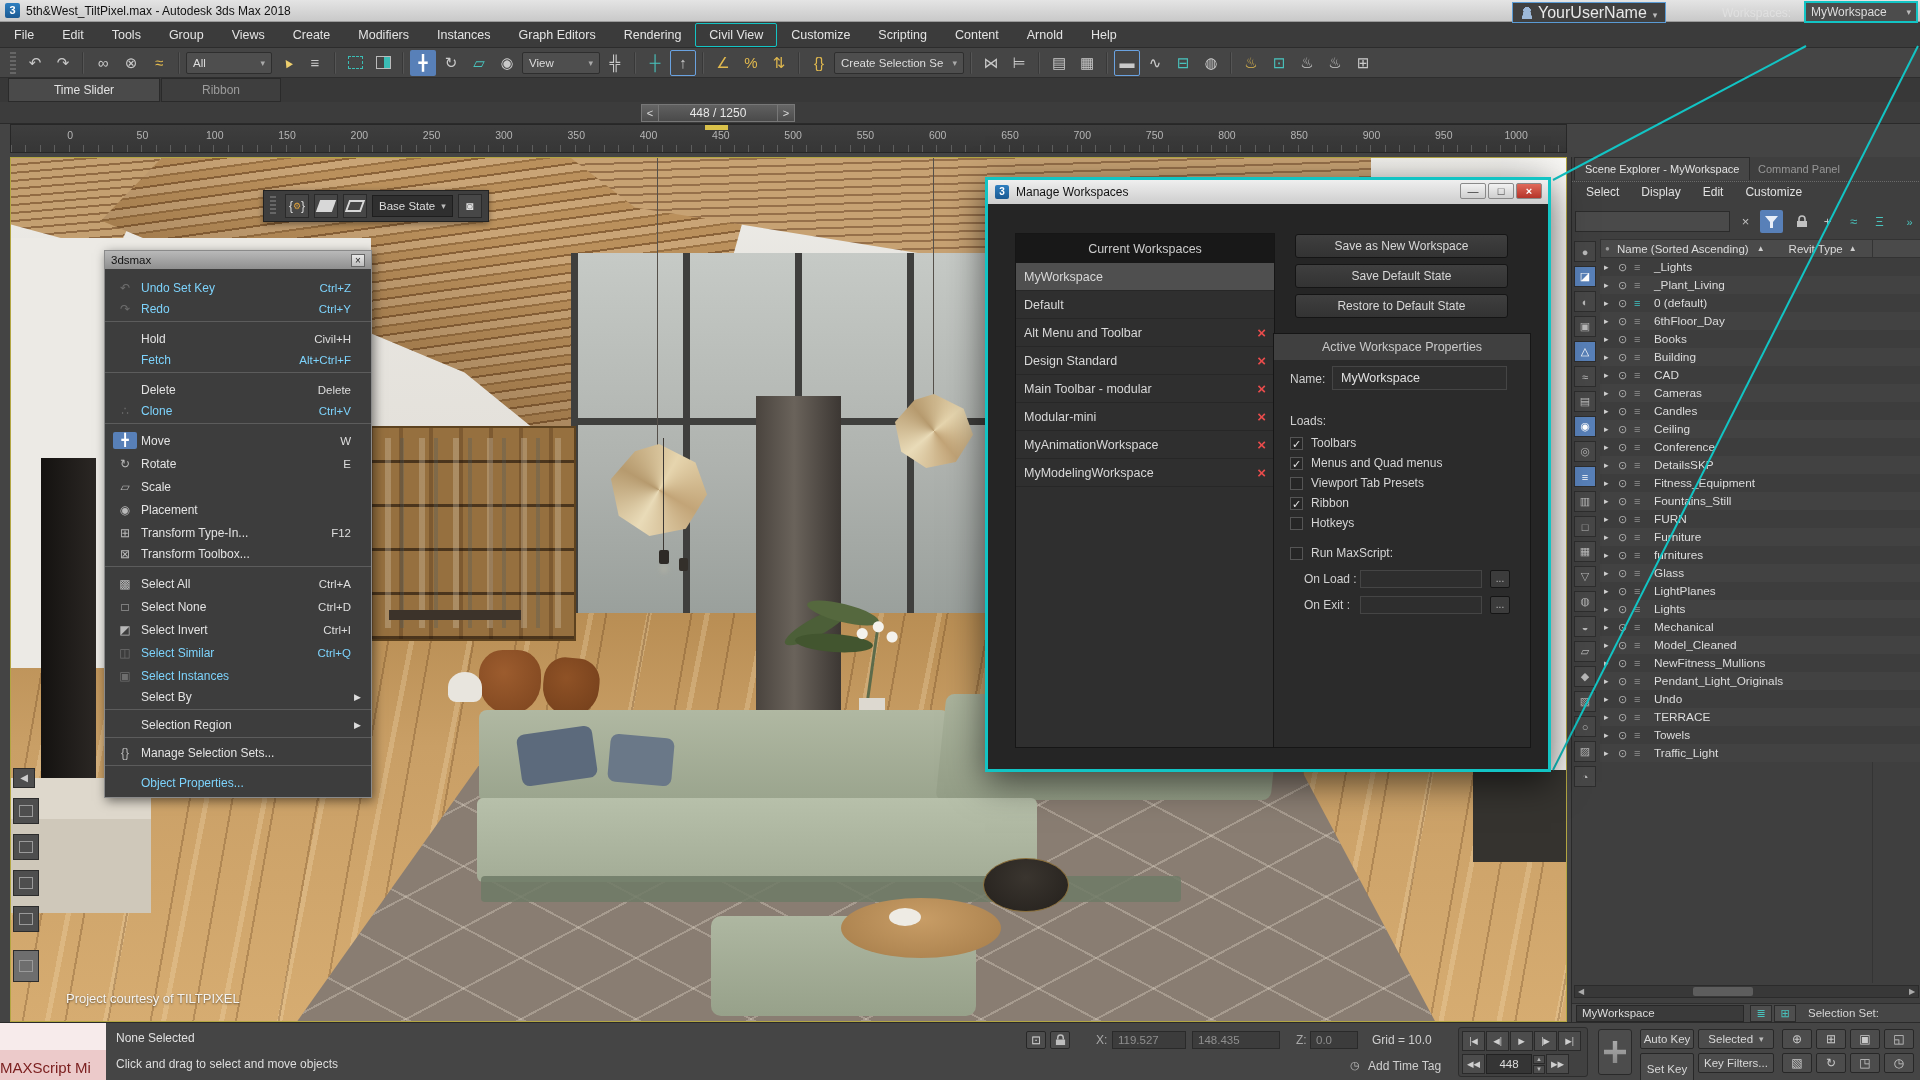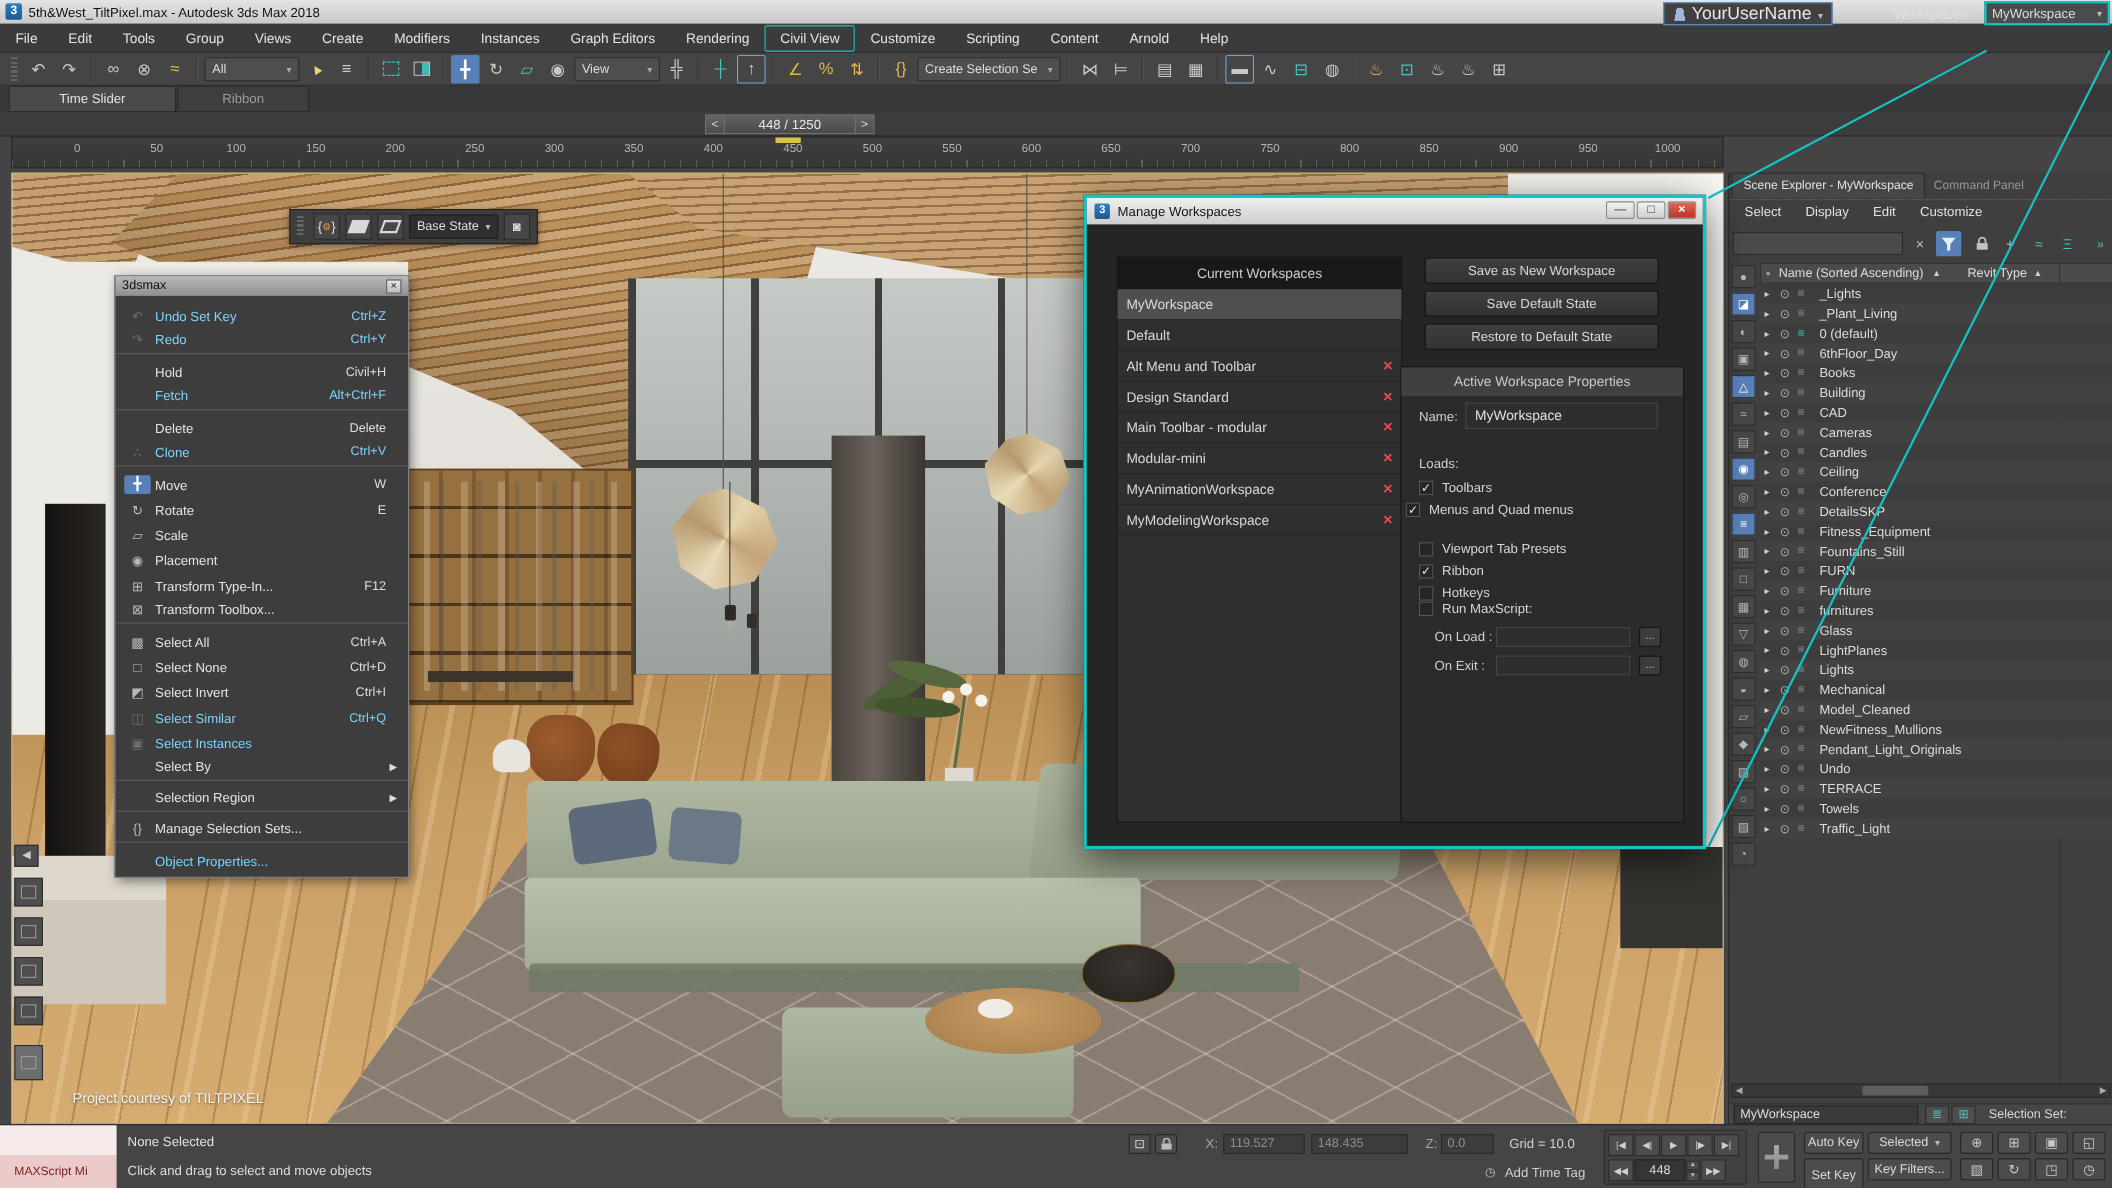--- a/index.html
+++ b/index.html
@@ -128,21 +128,21 @@
   #pname{position:absolute;left:58px;top:32px;width:175px;height:24px;background:#2e2e2e;border:1px solid #454545;color:#e0e0e0;font-size:12.5px;line-height:22px;padding-left:8px}
   .cbrow{position:absolute;left:16px;display:flex;align-items:center;gap:8px}
   .cbox{width:13px;height:13px;background:#262626;border:1px solid #555;color:#e8e8e8;font-size:11px;line-height:12px;text-align:center}
   .cbox.checked::before{content:"✓"}
   .cblabel{color:#d5d5d5;font-size:12px}
   .mfield{position:absolute;width:122px;height:18px;background:#2e2e2e;border:1px solid #454545}
   .mbrowse{position:absolute;width:20px;height:18px;background:#3c3c3c;border:1px solid #151515;border-radius:2px;color:#bbb;font-size:10px;text-align:center;line-height:16px}
   
   #statusbar{position:absolute;left:0;top:1022px;width:1920px;height:58px;background:#454545;border-top:1px solid #2a2a2a;font-size:12px;color:#d5d5d5}
   #msl{position:absolute;left:0;top:0;width:106px;height:58px;background:linear-gradient(#f7ebeb 0 46%,#eccaca 46%)}
-  #msl .msllabel{position:absolute;left:13px;top:36px;color:#7c2020;font-size:11px}
+  #msl .msllabel{position:absolute;left:0;top:36px;color:#7c2020;font-size:15px}
   .sfield{position:absolute;height:18px;background:#3c3c3c;border:1px solid #2a2a2a;color:#8f8f8f;font-size:11.5px;line-height:16px;padding-left:5px}
   .sbtn2{position:absolute;background:#4c4c4c;border:1px solid #272727;border-radius:2px;color:#d8d8d8;display:flex;align-items:center;justify-content:center;font-size:11.5px}
   #transport{position:absolute;left:1458px;top:4px;width:130px;height:50px;background:#414141;border:1px solid #2d2d2d;border-radius:3px}
   .tpbtn{width:23px;height:20px;background:#4c4c4c;border:1px solid #2a2a2a;color:#cfcfcf;font-size:8.5px;display:flex;align-items:center;justify-content:center}
   #tptop{position:absolute;left:3px;top:3px;display:flex;gap:1px}
   #tpbot{position:absolute;left:3px;top:26px;display:flex;gap:1px;align-items:center}
   #tpframe{width:46px;height:20px;background:#353535;border:1px solid #222;color:#ddd;text-align:center;line-height:18px;font-size:11.5px}
   .spincol{display:flex;flex-direction:column;gap:1px}
   .spincol span{width:12px;height:9px;background:#4c4c4c;border:1px solid #2a2a2a;color:#bbb;font-size:6px;line-height:7px;text-align:center}
   #bigkey{position:absolute;left:1598px;top:6px;width:34px;height:46px;background:#4c4c4c;border:1px solid #292929;border-radius:3px;display:flex;align-items:center;justify-content:center}
@@ -1112,21 +1112,21 @@
     <span class="plabel" style="left:16px;top:38px">Name:</span>
     <span id="pname">MyWorkspace</span>
     <span class="plabel" style="left:16px;top:80px">Loads:</span>
     <div class="abs" style="left:0;top:102px;width:100%">
 
         <div class="cbrow" style="position:relative;left:16px;margin-bottom:6px">
           <span class="cbox checked"></span>
           <span class="cblabel">Toolbars</span>
         </div>
 
-        <div class="cbrow" style="position:relative;left:4px;margin-bottom:22px">
+        <div class="cbrow" style="position:relative;left:16px;margin-bottom:6px">
           <span class="cbox checked"></span>
           <span class="cblabel">Menus and Quad menus</span>
         </div>
 
         <div class="cbrow" style="position:relative;left:16px;margin-bottom:6px">
           <span class="cbox"></span>
           <span class="cblabel">Viewport Tab Presets</span>
         </div>
 
         <div class="cbrow" style="position:relative;left:16px;margin-bottom:6px">

